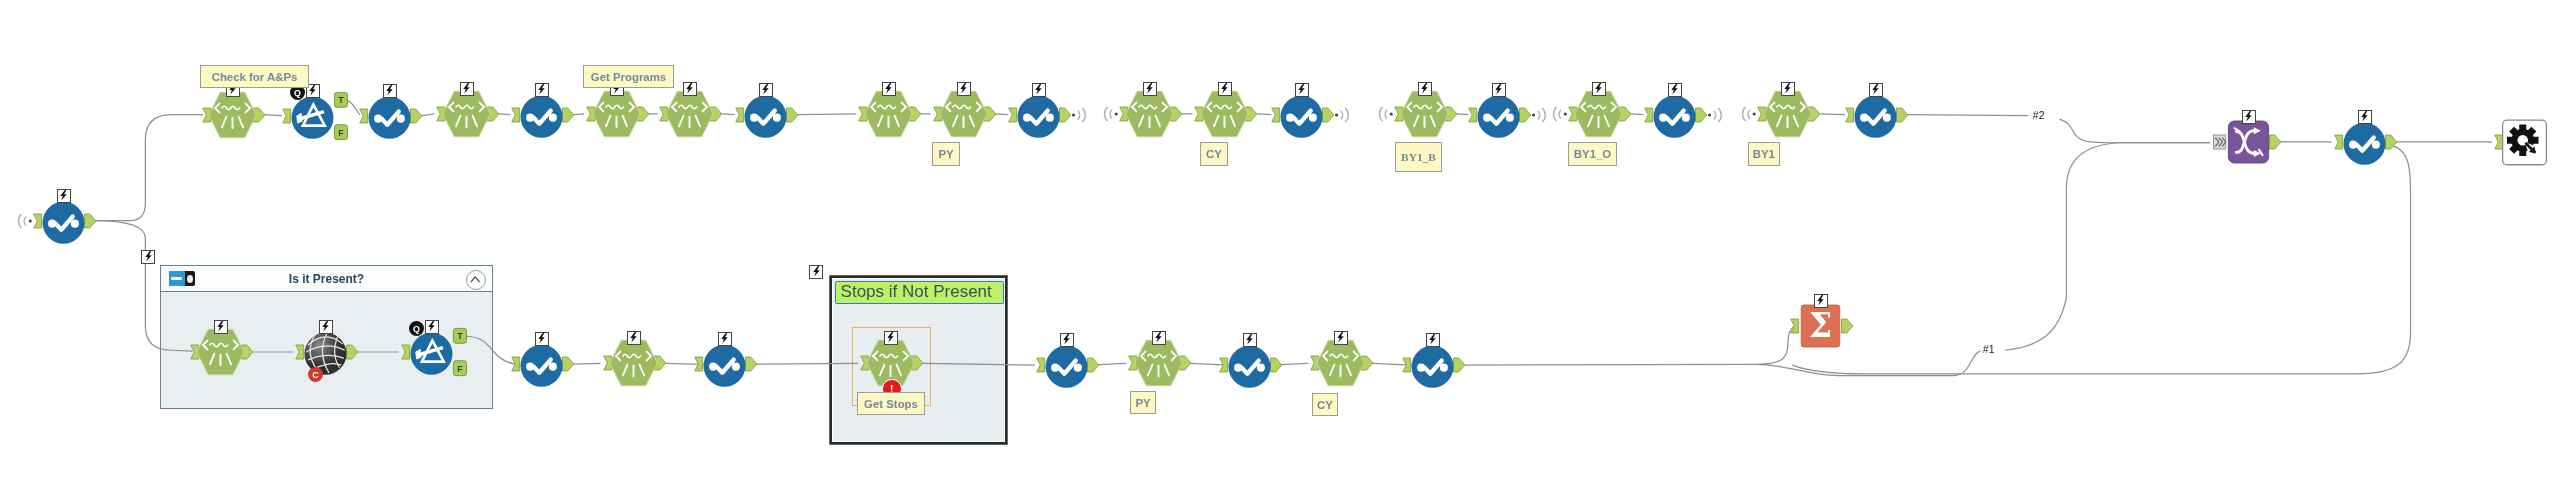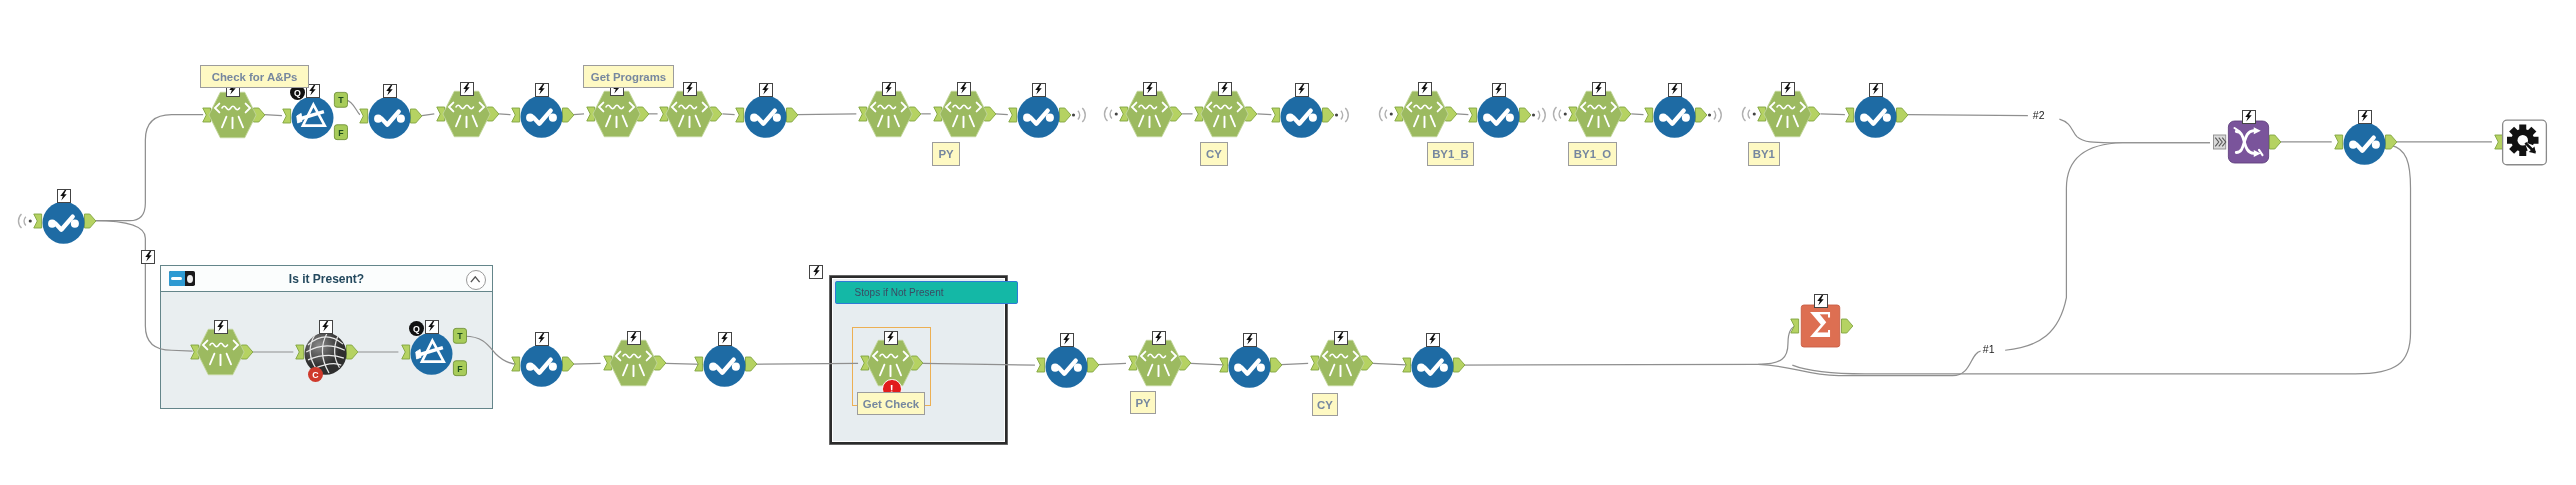--- a/index.html
+++ b/index.html
@@ -8,21 +8,21 @@
   .container{position:absolute;z-index:1;box-sizing:border-box;}
   .container.plain{border:1.8px solid #64858a;background:#e9eef0;}
   .container .hdr{position:absolute;left:0;top:0;right:0;height:25.4px;background:#fbfdfd;border-bottom:1.8px solid #64858a;display:flex;align-items:center;}
   .container .hdr .title{position:absolute;left:0;right:0;text-align:center;font-size:12px;font-weight:bold;color:#24495e;}
   .toggle{position:absolute;left:7.9px;top:5.3px;width:26px;height:15px;background:#19191b;border-radius:1.8px;}
   .toggle .on{position:absolute;left:0;top:0;width:16.6px;height:15px;background:#2e9ad2;border-radius:1.8px 0 0 1.8px;}
   .toggle .on:after{content:"";position:absolute;left:2.6px;top:6.1px;width:10.5px;height:2.6px;background:#fff;border-radius:1.8px;}
   .toggle .knob{position:absolute;right:1.8px;top:3.5px;width:6.1px;height:7.9px;background:#efefef;border-radius:50%;}
   .collapse-btn{position:absolute;right:6.1px;top:3.5px;width:18.4px;height:18.4px;border-radius:50%;border:0.9px solid #9a9a9a;background:#fff;display:flex;align-items:center;justify-content:center;}
   .container.selected{border:2.6px solid #2b2b2b;background:#e7edf0;box-shadow:0 0 0 0.9px #ffffff inset, 0 0 0 0.9px #555;}
-  .container.selected .hdr2{position:absolute;left:2.6px;top:2.6px;width:calc(100% - 10.5px);height:21px;background:#14b8a6;border:1.8px solid #2e7bd6;border-radius:1.8px;font-size:10px;color:#3b4b63;display:flex;align-items:center;padding-left:19px;}
+  .container.selected .hdr2{position:absolute;left:2.6px;top:2.6px;width:calc(100% - 10.5px);height:21px;background:#bef264;border:1.8px solid #2e7bd6;border-radius:1.8px;font-size:17px;color:#3b4b63;display:flex;align-items:center;padding-left:5px;}
   .select-box{position:absolute;border:1.8px solid #ecaf53;background:transparent;z-index:2;}
   .node{position:absolute;width:91px;height:56px;z-index:3;}
   .node svg{position:absolute;left:0;top:0;overflow:visible;}
   .badge-bolt{position:absolute;width:14px;height:14px;background:#fff;border:0.9px solid #444;box-sizing:border-box;z-index:4;display:flex;align-items:center;justify-content:center;}
   .badge-q{position:absolute;width:15px;height:15px;background:#111;border-radius:50%;color:#fff;font-size:8.8px;font-weight:bold;display:flex;align-items:center;justify-content:center;z-index:5;}
   .badge-c{position:absolute;width:15px;height:15px;background:#cf3a2c;border-radius:50%;color:#fff;font-size:8.8px;font-weight:bold;display:flex;align-items:center;justify-content:center;z-index:5;}
   .badge-err{position:absolute;width:17.5px;height:17.5px;background:#e11c1c;border:0.9px solid #fff;border-radius:50%;color:#fff;font-size:11.4px;font-weight:bold;display:flex;align-items:center;justify-content:center;z-index:5;}
   .label-box{position:absolute;background:#fef9c3;border:0.9px solid #9c9c9c;color:#76879f;font-weight:bold;font-size:11.4px;display:flex;align-items:center;justify-content:center;z-index:6;box-sizing:border-box;white-space:nowrap;padding:0 2.6px;}
   .wire-label{position:absolute;z-index:6;font-size:10.5px;color:#1a1a1a;background:#fff;padding:0 1.8px;}
 </style>
@@ -829,24 +829,24 @@
       <div class="badge-bolt" style="left: 39px; top: -4.4px;">
         <svg width="10.5" height="11.4" viewBox="0 0 14 15">
           <polygon points="9,0 3,8 6.4,8 4.4,14 11.6,5.6 8,5.6 11,0" fill="#111"></polygon>
         </svg>
       </div>
     </div>
     <div class="label-box" style="left: 200px; top: 65px; width: 109px; height: 23px;">Check for A&amp;Ps</div>
     <div class="label-box" style="left: 583px; top: 65px; width: 91px; height: 23px;">Get Programs</div>
     <div class="label-box" style="left: 932px; top: 142px; width: 28px; height: 23.6px;">PY</div>
     <div class="label-box" style="left: 1200px; top: 142px; width: 28px; height: 23.6px;">CY</div>
-    <div class="label-box" style="left: 1427px; top: 142px; width: 47px; height: 24px;">BY1_B</div>
+    <div class="label-box" style="left: 1395px; top: 142px; width: 47px; height: 30px; font-family: Liberation Serif, serif;">BY1_B</div>
     <div class="label-box" style="left: 1568px; top: 142px; width: 49px; height: 23.6px;">BY1_O</div>
     <div class="label-box" style="left: 1748px; top: 142px; width: 31.5px; height: 23.6px;">BY1</div>
-    <div class="label-box" style="left: 857px; top: 392px; width: 68px; height: 23px;">Get Check</div>
+    <div class="label-box" style="left: 857px; top: 392px; width: 68px; height: 23px;">Get Stops</div>
     <div class="label-box" style="left: 1130px; top: 391px; width: 26px; height: 23px;">PY</div>
     <div class="label-box" style="left: 1312px; top: 393px; width: 26px; height: 23px;">CY</div>
     <div class="badge-bolt" style="left: 141px; top: 250px; z-index: 6;">
       <svg width="10.5" height="11.4" viewBox="0 0 14 15">
         <polygon points="9,0 3,8 6.4,8 4.4,14 11.6,5.6 8,5.6 11,0" fill="#111"></polygon>
       </svg>
     </div>
     <div class="badge-bolt" style="left: 809px; top: 265px; z-index: 6;">
       <svg width="10.5" height="11.4" viewBox="0 0 14 15">
         <polygon points="9,0 3,8 6.4,8 4.4,14 11.6,5.6 8,5.6 11,0" fill="#111"></polygon>

